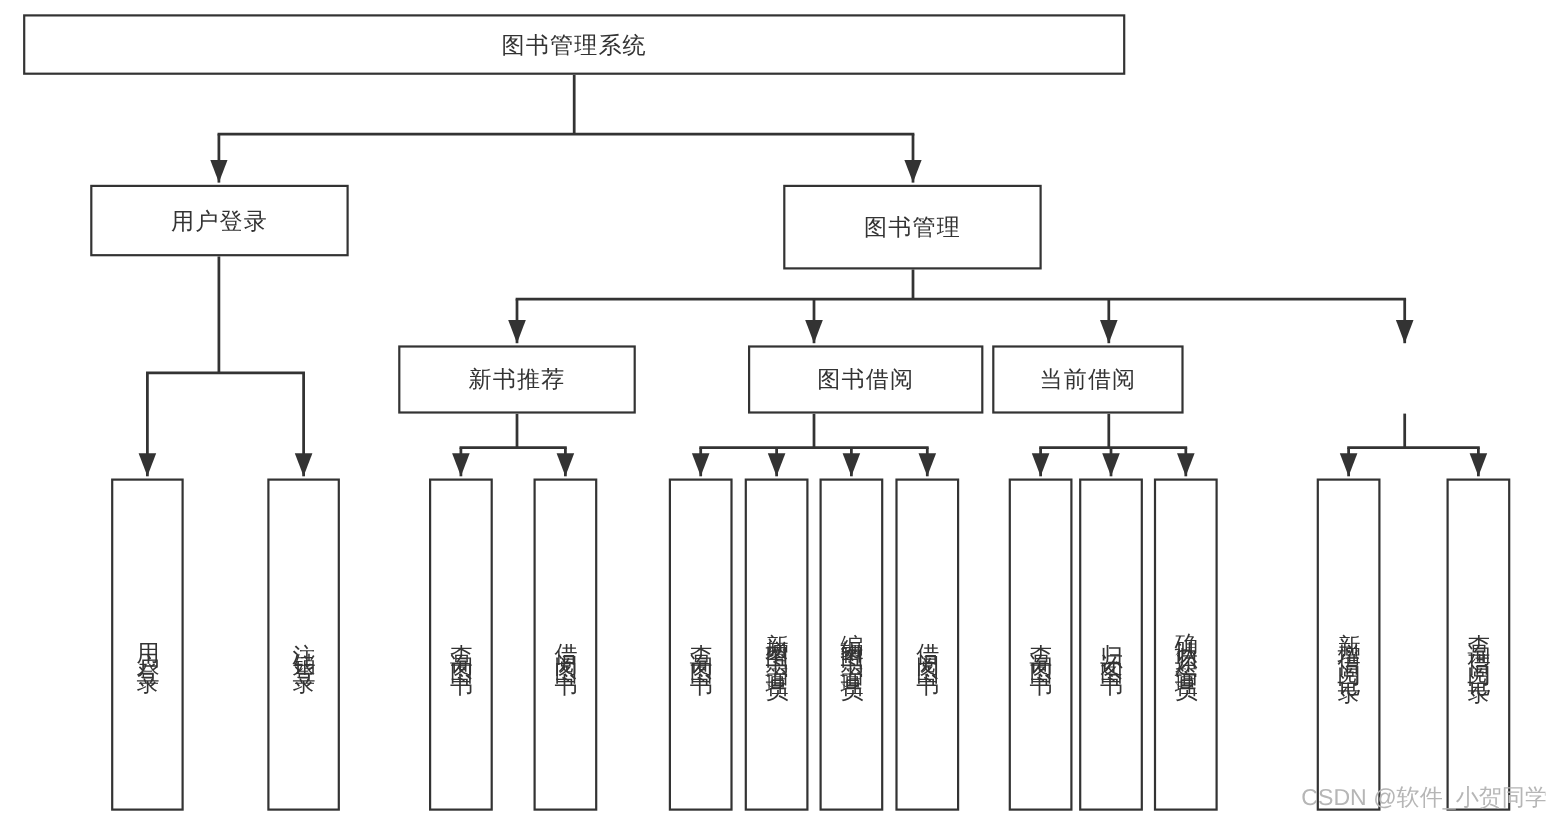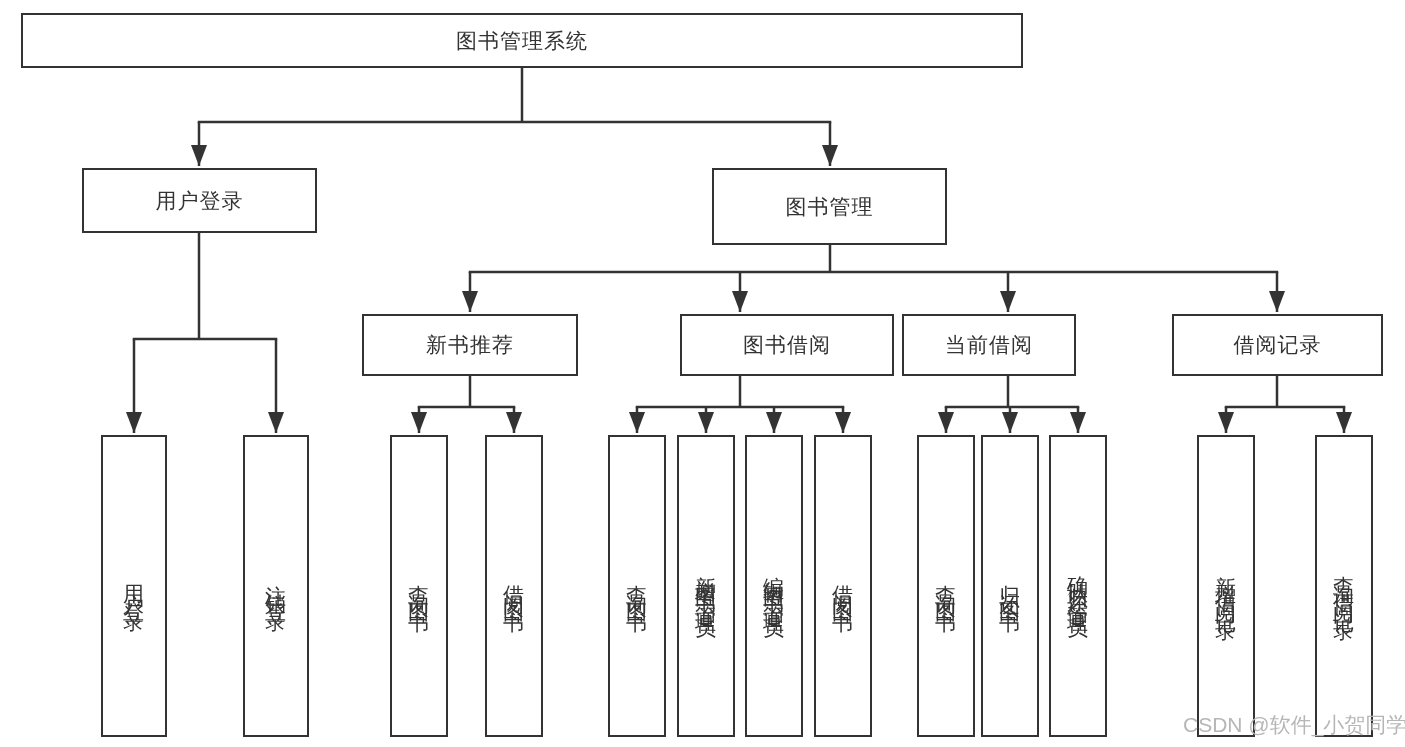--- a/index.html
+++ b/index.html
@@ -94,23 +94,20 @@
 
   <div class="node hnode" style="left:362px;top:314px;width:216px;height:62px;">
     <span>新书推荐</span>
   </div>
   <div class="node hnode" style="left:643px;top:314px;width:214px;height:62px;margin-left:37px;">
     <span>图书借阅</span>
   </div>
   <div class="node hnode" style="left:902px;top:314px;width:174px;height:62px;">
     <span>当前借阅</span>
   </div>
-  <div class="node hnode" style="left:1172px;top:314px;width:211px;height:62px;">
-    <span>借阅记录</span>
-  </div>
 
   <div class="node vnode" style="left:101px;top:435px;width:66px;height:302px;">
     <span class="vtext">用户登录</span>
   </div>
   <div class="node vnode" style="left:243px;top:435px;width:66px;height:302px;">
     <span class="vtext">注销登录</span>
   </div>
 
   <div class="node vnode" style="left:390px;top:435px;width:58px;height:302px;">
     <span class="vtext">查询图书</span>

